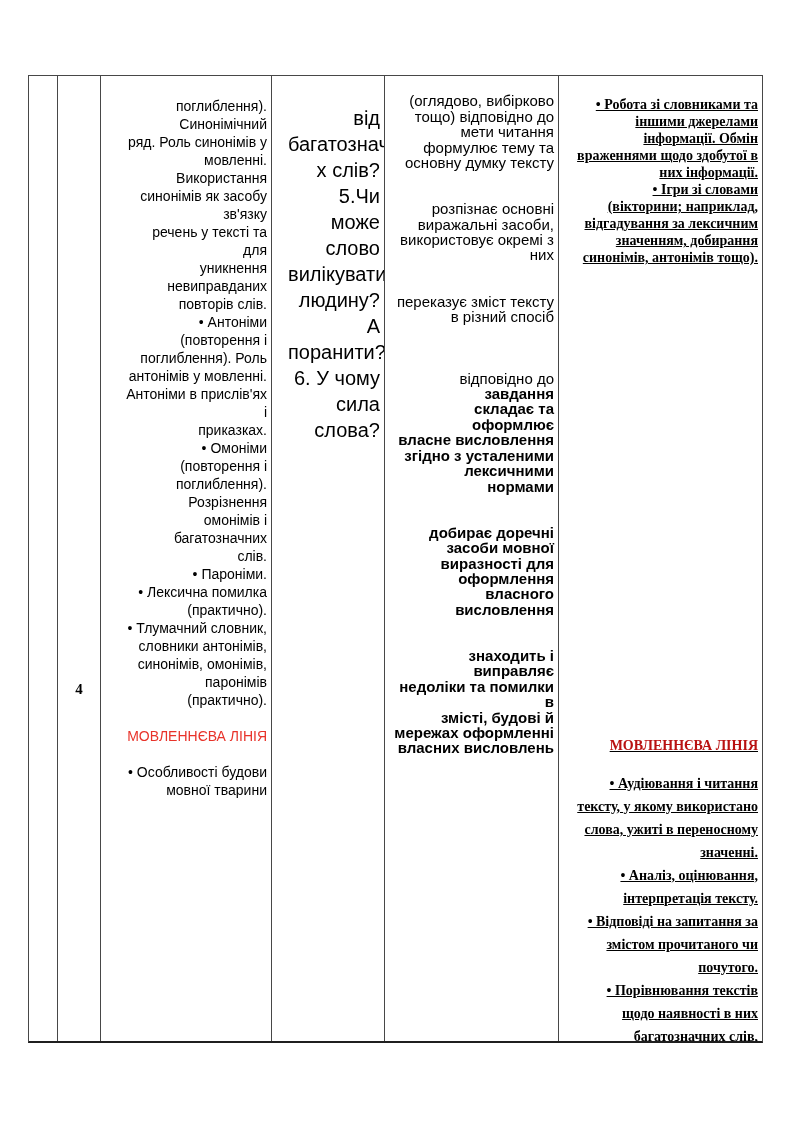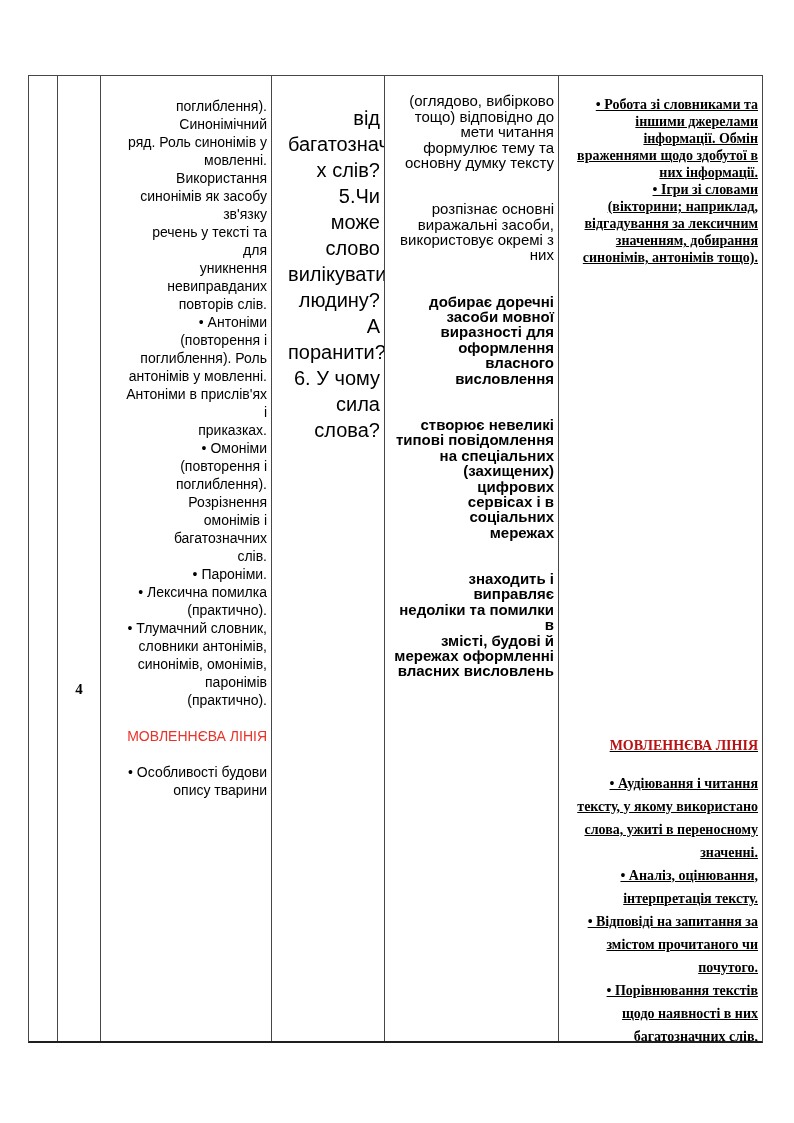--- a/index.html
+++ b/index.html
@@ -112,21 +112,21 @@
 • Пароніми.
 • Лексична помилка
 (практично).
 • Тлумачний словник,
 словники антонімів,
 синонімів, омонімів,
 паронімів
 (практично).</div>
     <div class="red-title">МОВЛЕННЄВА ЛІНІЯ</div>
     <div>• Особливості будови
-опису тварини</div>
+мовної тварини</div>
   </div>
 
   <div class="col col-questions">
     <div>від
 багатозначни
 х слів?
 5.Чи може
 слово
 вилікувати
 людину? А
@@ -138,31 +138,35 @@
   <div class="col col-outcomes">
     <p>(оглядово, вибірково
 тощо) відповідно до
 мети читання
 формулює тему та
 основну думку тексту</p>
     <p>розпізнає основні
 виражальні засоби,
 використовує окремі з
 них</p>
+    <p>переказує зміст тексту
+в різний спосіб</p>
+    <p>
+      <span>відповідно до </span><span class="b">завдання
+складає та оформлює
+власне висловлення
+згідно з усталеними
+лексичними
+нормами</span>
+    </p>
     <p class="b">добирає доречні
 засоби мовної
 виразності для
 оформлення власного
 висловлення</p>
-    <p class="b">створює невеликі
-типові повідомлення
-на спеціальних
-(захищених) цифрових
-сервісах і в соціальних
-мережах</p>
     <p class="b">знаходить і виправляє
 недоліки та помилки в
 змісті, будові й
 мережах оформленні
 власних висловлень</p>
     
     
   </div>
 
   <div class="col col-activities">

